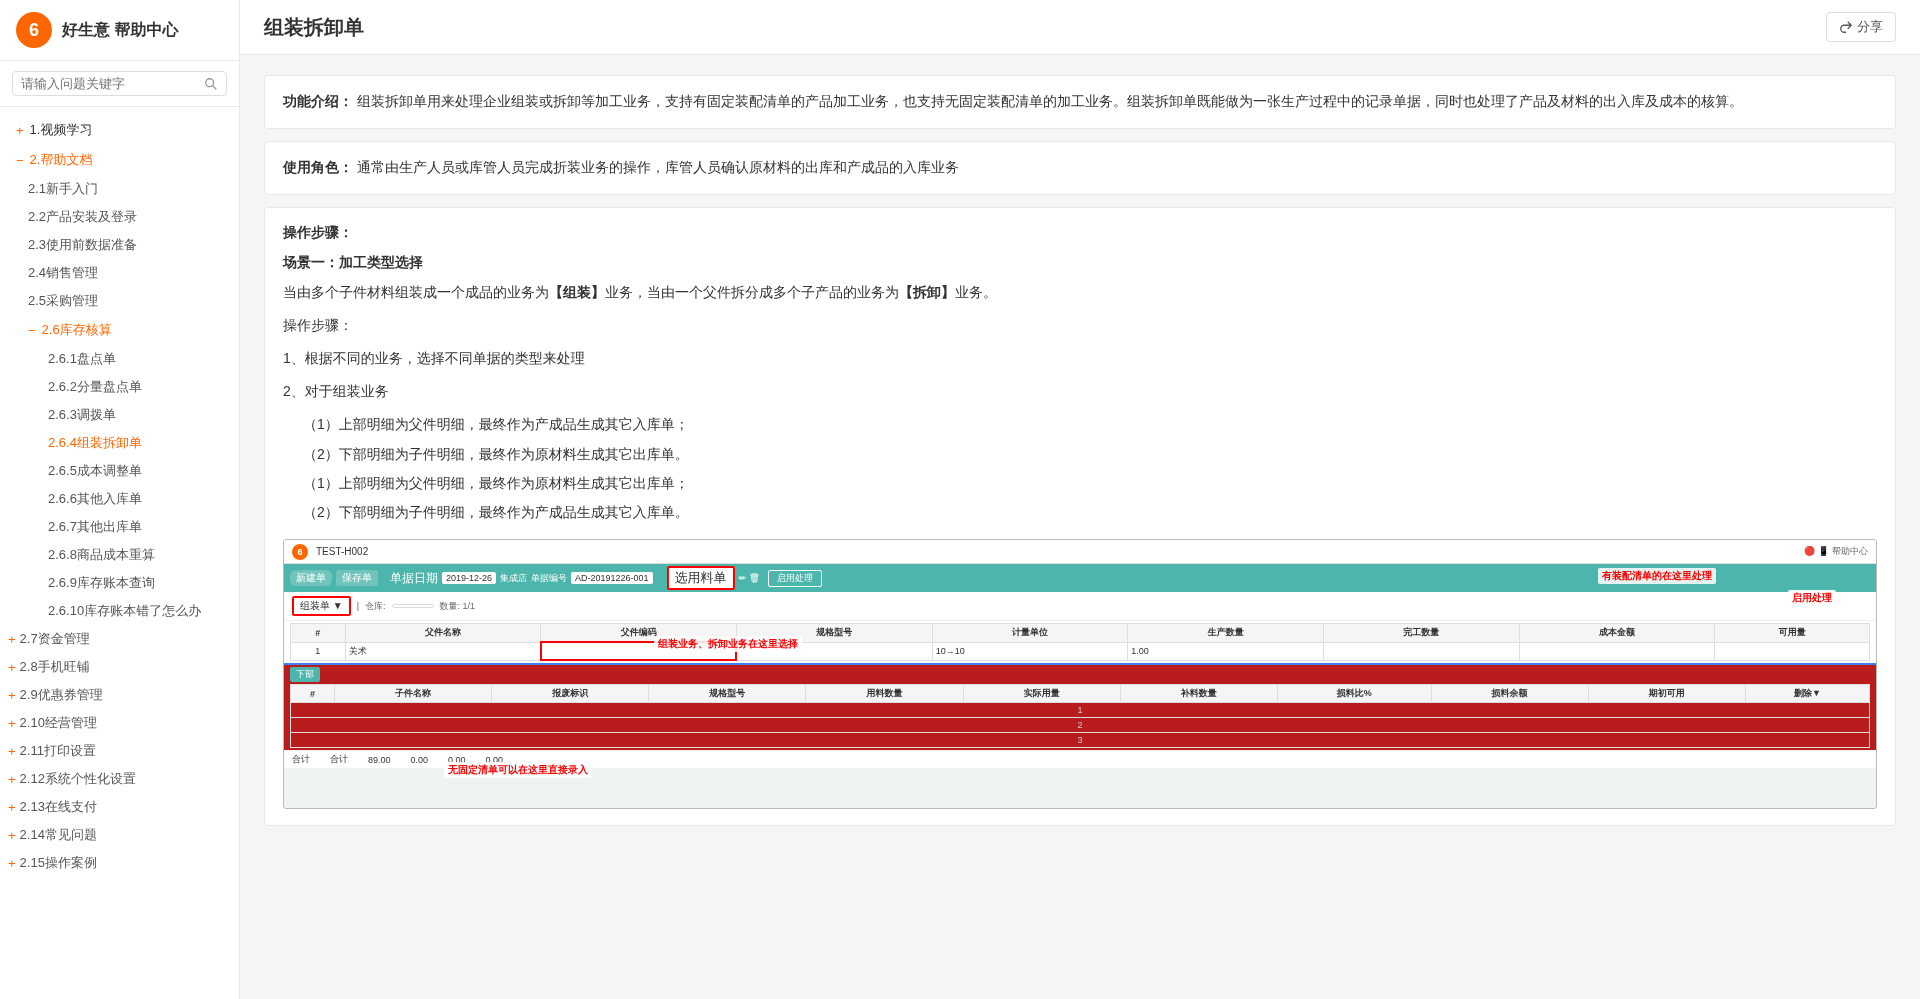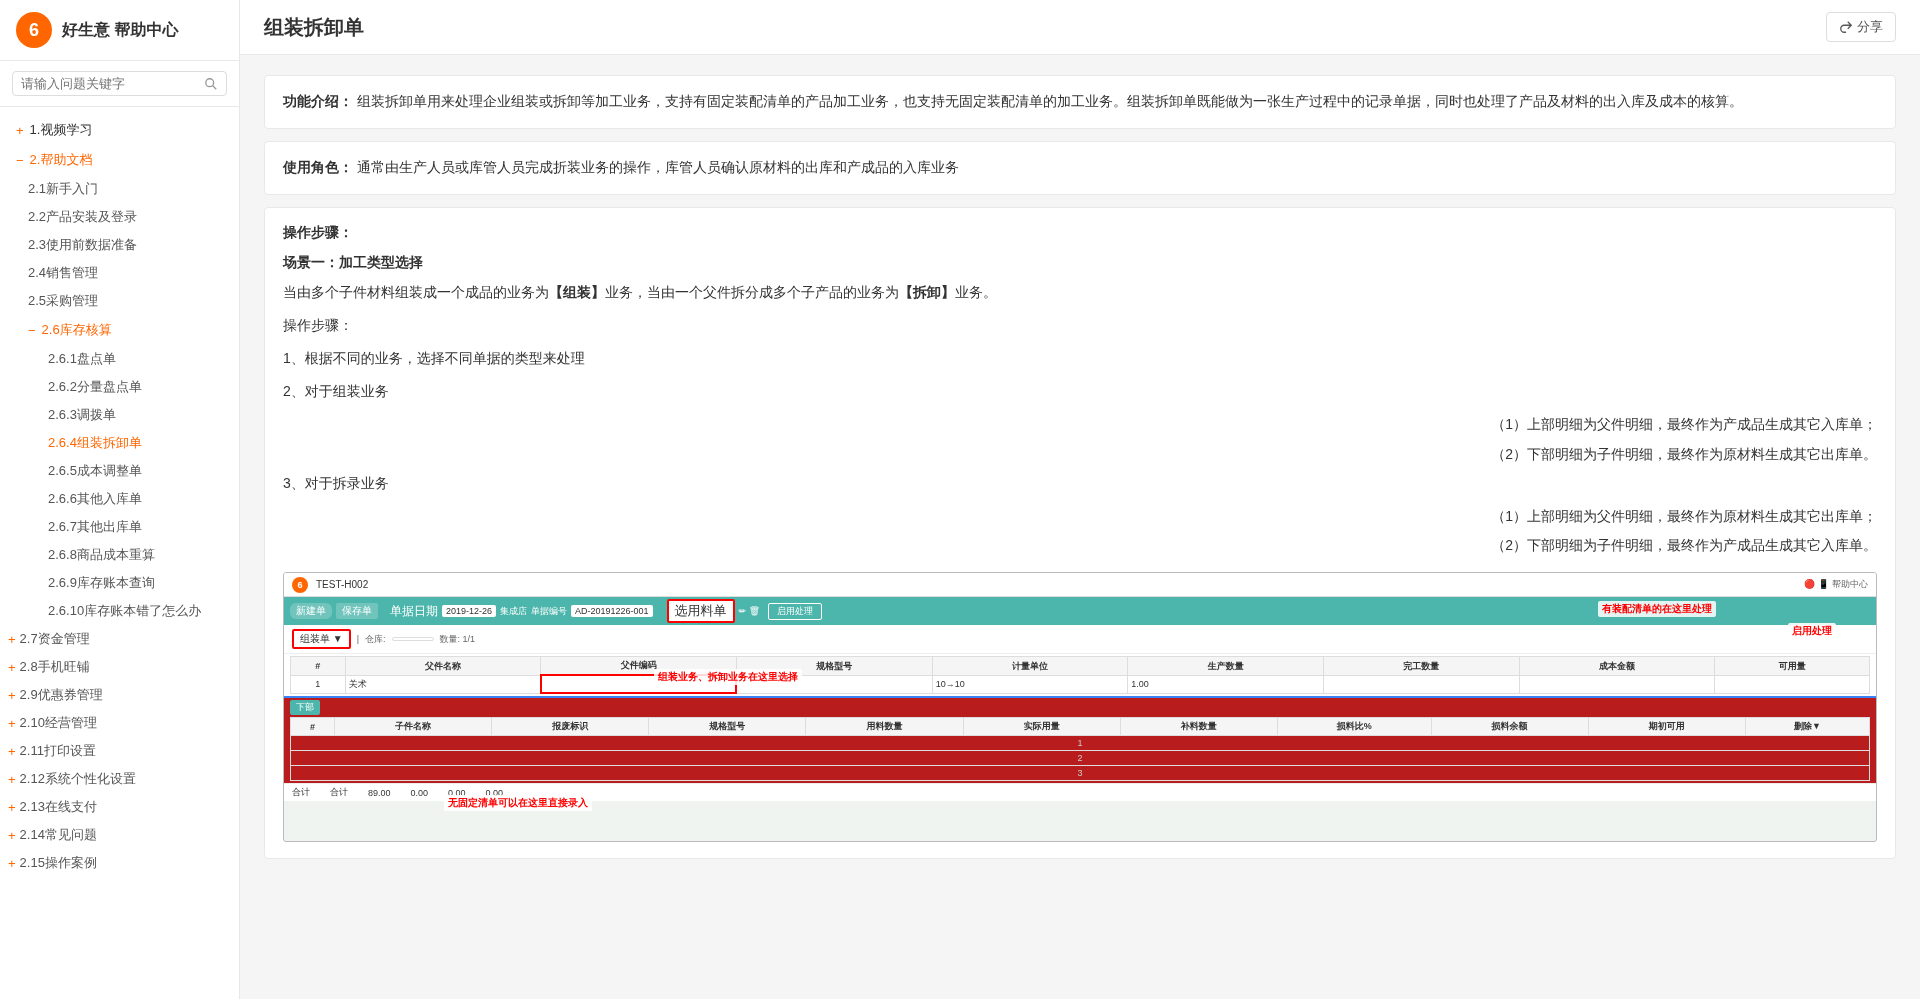--- a/index.html
+++ b/index.html
@@ -27,21 +27,21 @@
     .top-bar { background: #fff; border-bottom: 1px solid #e8e8e8; padding: 12px 24px; display: flex; align-items: center; justify-content: space-between; flex-shrink: 0; }
     .page-title { font-size: 20px; font-weight: bold; color: #333; }
     .share-btn { border: 1px solid #ddd; background: #fff; padding: 5px 12px; border-radius: 4px; cursor: pointer; font-size: 13px; color: #555; display: flex; align-items: center; gap: 4px; }
     .content-area { flex: 1; overflow-y: auto; padding: 20px 24px; background: #f5f5f5; }
     .info-block { background: #fff; border: 1px solid #e8e8e8; border-radius: 4px; padding: 14px 18px; margin-bottom: 12px; line-height: 1.7; font-size: 14px; color: #333; }
     .highlight { font-weight: bold; color: #333; }
     .ops-block { background: #fff; border: 1px solid #e8e8e8; border-radius: 4px; padding: 16px 18px; margin-bottom: 12px; }
     .ops-title { font-weight: bold; font-size: 14px; margin-bottom: 12px; }
     .scenario-title { font-weight: bold; font-size: 14px; margin-bottom: 8px; }
     .para { margin-bottom: 8px; line-height: 1.8; }
-    .sub-para { margin-left: 20px; margin-bottom: 4px; line-height: 1.8; text-align: right; }
+    .sub-para { margin-left: 20px; margin-bottom: 4px; line-height: 1.8; }
 
     
     .mock-screenshot { background: #f0f0f0; border: 1px solid #ccc; border-radius: 4px; padding: 0; overflow: hidden; position: relative; height: 260px; }
   </style>
 </head>
 <body>
 
 <div class="sidebar">
   <div class="logo-area">
     <div class="logo-icon">6</div>
@@ -188,21 +188,20 @@
       <div class="ops-title">操作步骤：</div>
       <div class="scenario-title">场景一：加工类型选择</div>
       <div class="para">
         <span>当由多个子件材料组装成一个成品的业务为</span><span style="font-weight:bold;">【组装】</span><span>业务，当由一个父件拆分成多个子产品的业务为</span><span style="font-weight:bold;">【拆卸】</span><span>业务。</span>
       </div>
       <div class="para">操作步骤：</div>
       <div class="para">1、根据不同的业务，选择不同单据的类型来处理</div>
       <div class="para">2、对于组装业务</div>
       <div class="sub-para">（1）上部明细为父件明细，最终作为产成品生成其它入库单；</div>
       <div class="sub-para">（2）下部明细为子件明细，最终作为原材料生成其它出库单。</div>
-      <div class="para">3、对于拆录业务</div>
       <div class="sub-para">（1）上部明细为父件明细，最终作为原材料生成其它出库单；</div>
       <div class="sub-para">（2）下部明细为子件明细，最终作为产成品生成其它入库单。</div>
 
       <div class="mock-screenshot" style="margin-top:14px; position:relative; height:270px; background:#f0f4f0; border:1px solid #bbb; border-radius:3px; overflow:hidden;">
 
         <div style="background:#fff; height:24px; display:flex; align-items:center; padding:0 8px; border-bottom:1px solid #ddd; font-size:10px; gap:8px;">
           <div style="width:16px; height:16px; background:#f60; border-radius:50%; display:flex;align-items:center;justify-content:center;color:#fff;font-size:9px;font-weight:bold;">6</div>
           <span>TEST-H002</span>
           <div style="display:flex;gap:2px;margin-left:auto;">
             <span style="font-size:9px;color:#666;">🔴 📱 帮助中心</span>

